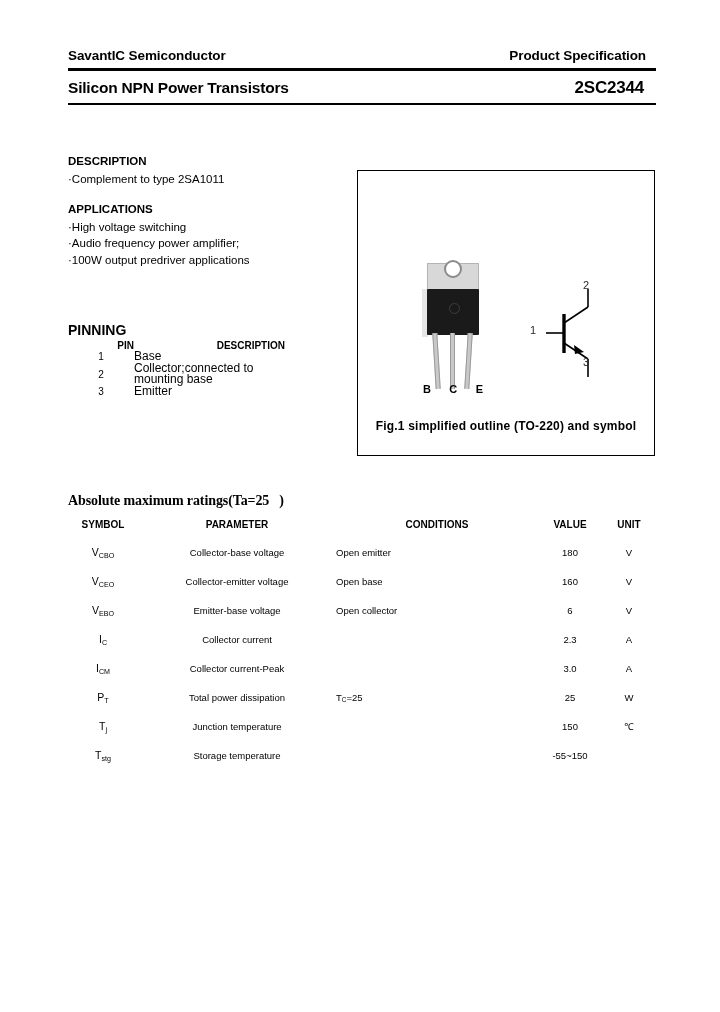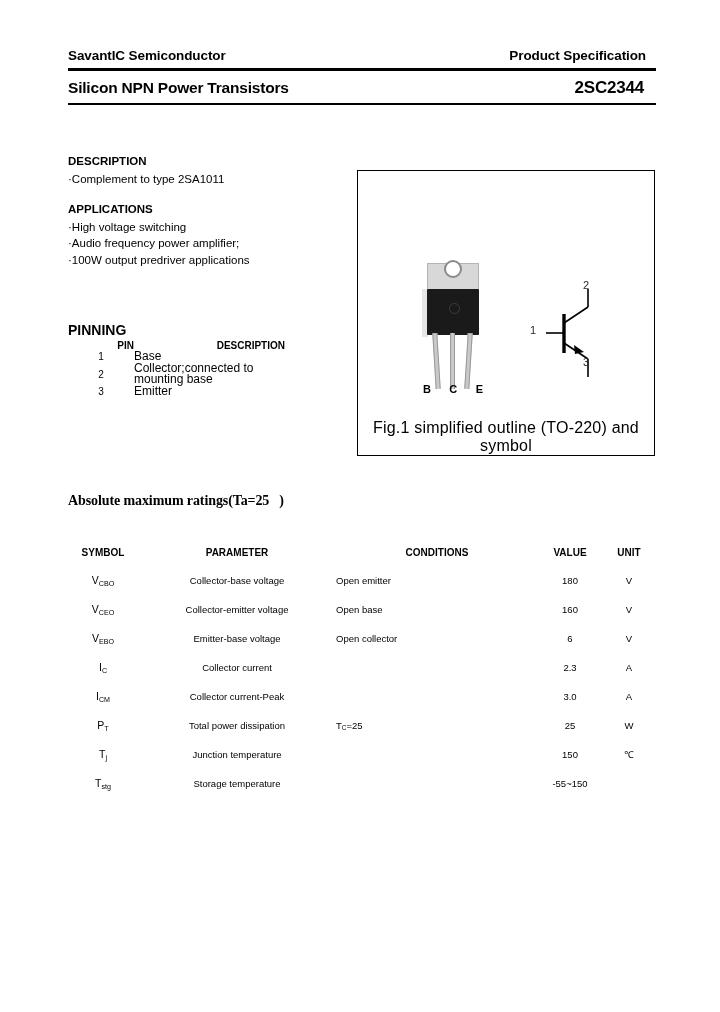--- a/index.html
+++ b/index.html
@@ -233,22 +233,22 @@
   .sym-1 { left: 0px; top: 43px; }
   .sym-2 { left: 53px; top: -2px; }
   .sym-3 { left: 53px; top: 75px; }
 
   .fig-caption {
     position: absolute;
     left: 0;
     right: 0;
     top: 248px;
     text-align: center;
-    font-size: 16px;
-    font-weight: normal;
+    font-size: 12px;
+    font-weight: bold;
     letter-spacing: 0.2px;
   }
 
   
   .ratings-title {
     position: absolute;
     left: 68px;
     top: 493px;
     font-size: 14px;
     font-weight: bold;
@@ -258,21 +258,20 @@
   .degc-gap { display: inline-block; width: 10px; }
 
   table.ratings {
     position: absolute;
     left: 68px;
     top: 511px;
     width: 588px;
     border-collapse: collapse;
     table-layout: fixed;
     font-size: 9.5px;
-    margin-top: 28px;
   }
   table.ratings col.c-sym   { width: 70px; }
   table.ratings col.c-par   { width: 198px; }
   table.ratings col.c-cond  { width: 202px; }
   table.ratings col.c-val   { width: 64px; }
   table.ratings col.c-unit  { width: 54px; }
 
   table.ratings td, table.ratings th {
     border: none;
     padding: 0;

